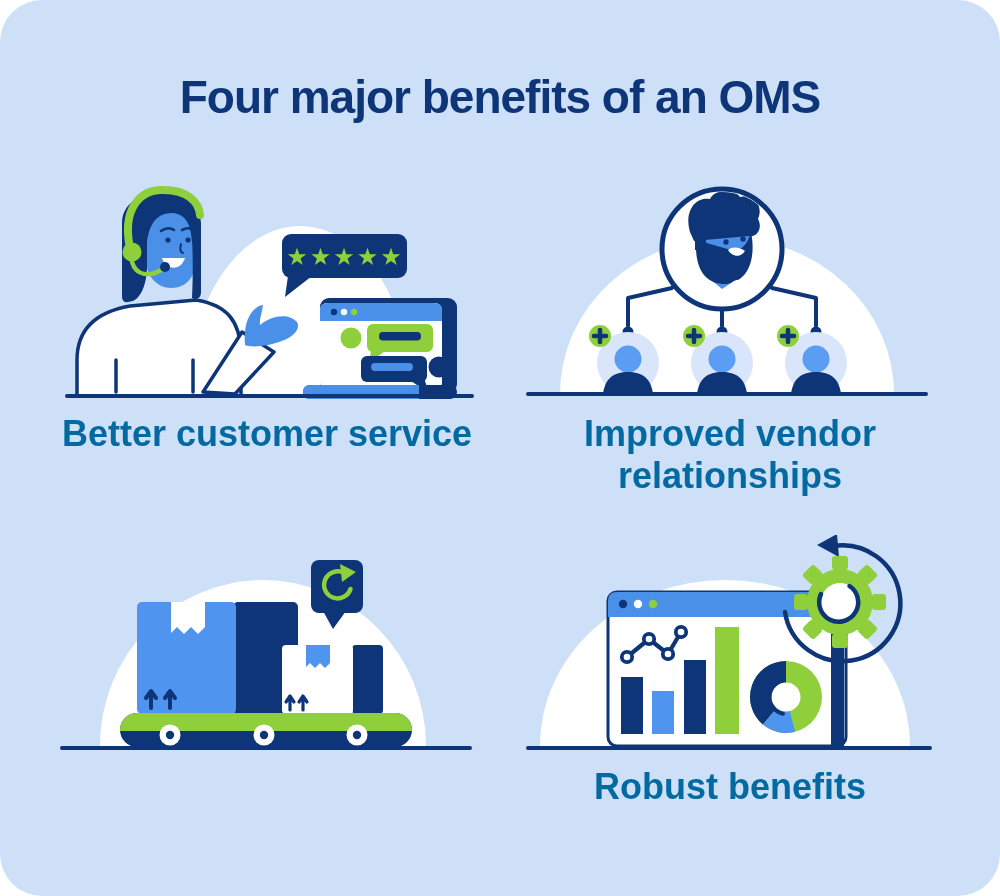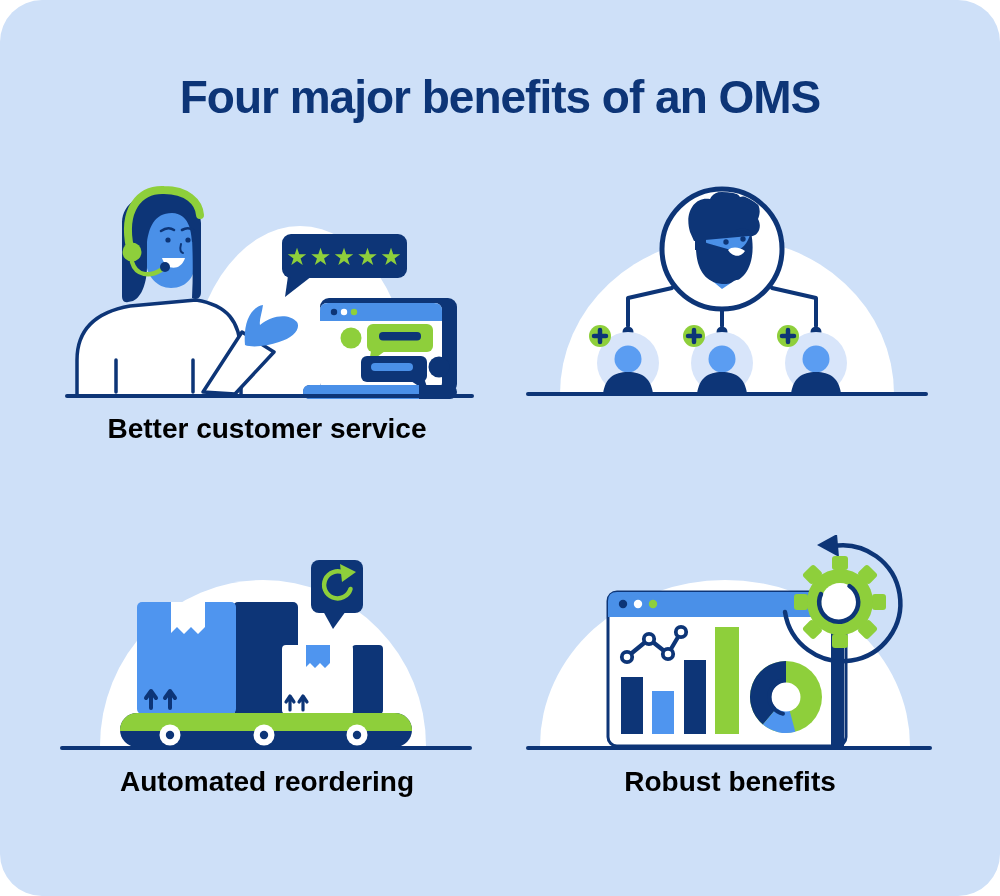--- a/index.html
+++ b/index.html
@@ -13,22 +13,22 @@
   }
   .title{
     position:absolute;top:54px;left:0;right:0;
     text-align:center;
     font-size:46px;font-weight:bold;letter-spacing:-1px;
     color:#0d3577;margin:16px;
   }
   .caption{
     position:absolute;width:460px;
     text-align:center;
-    font-size:28px;font-weight:bold;
-    color:#000000;
+    font-size:36px;font-weight:bold;
+    color:#0369a1;
   }
   .cap-tl{left:37px;top:413px;}
   .cap-tr{left:500px;top:413px;}
   .cap-bl{left:37px;top:766px;}
   .cap-br{left:500px;top:766px;}
   .illus{position:absolute;}
   .il-tl{left:60px;top:175px;}
   .il-tr{left:525px;top:185px;}
   .il-bl{left:55px;top:540px;}
   .il-br{left:525px;top:535px;}
@@ -276,16 +276,16 @@
         <circle cx="840" cy="602" r="33"></circle>
       </g>
       <circle cx="840" cy="602" r="19" fill="#ffffff"></circle>
       <path d="M849.5,586 A19.5,19.5 0 1 1 821,594" stroke="#0d3577" stroke-width="4.5" fill="none" stroke-linecap="round"></path>
     </g>
 
     <path d="M528,748 L930,748" stroke="#0d3577" stroke-width="4" stroke-linecap="round"></path>
   </svg>
 
   <div class="caption cap-tl">Better customer service</div>
-  <div class="caption cap-bl">Automated reordering</div>
+  <div class="caption cap-tr">Improved vendor relationships</div>
   <div class="caption cap-br">Robust benefits</div>
 
 </div>
 
 </body></html>

